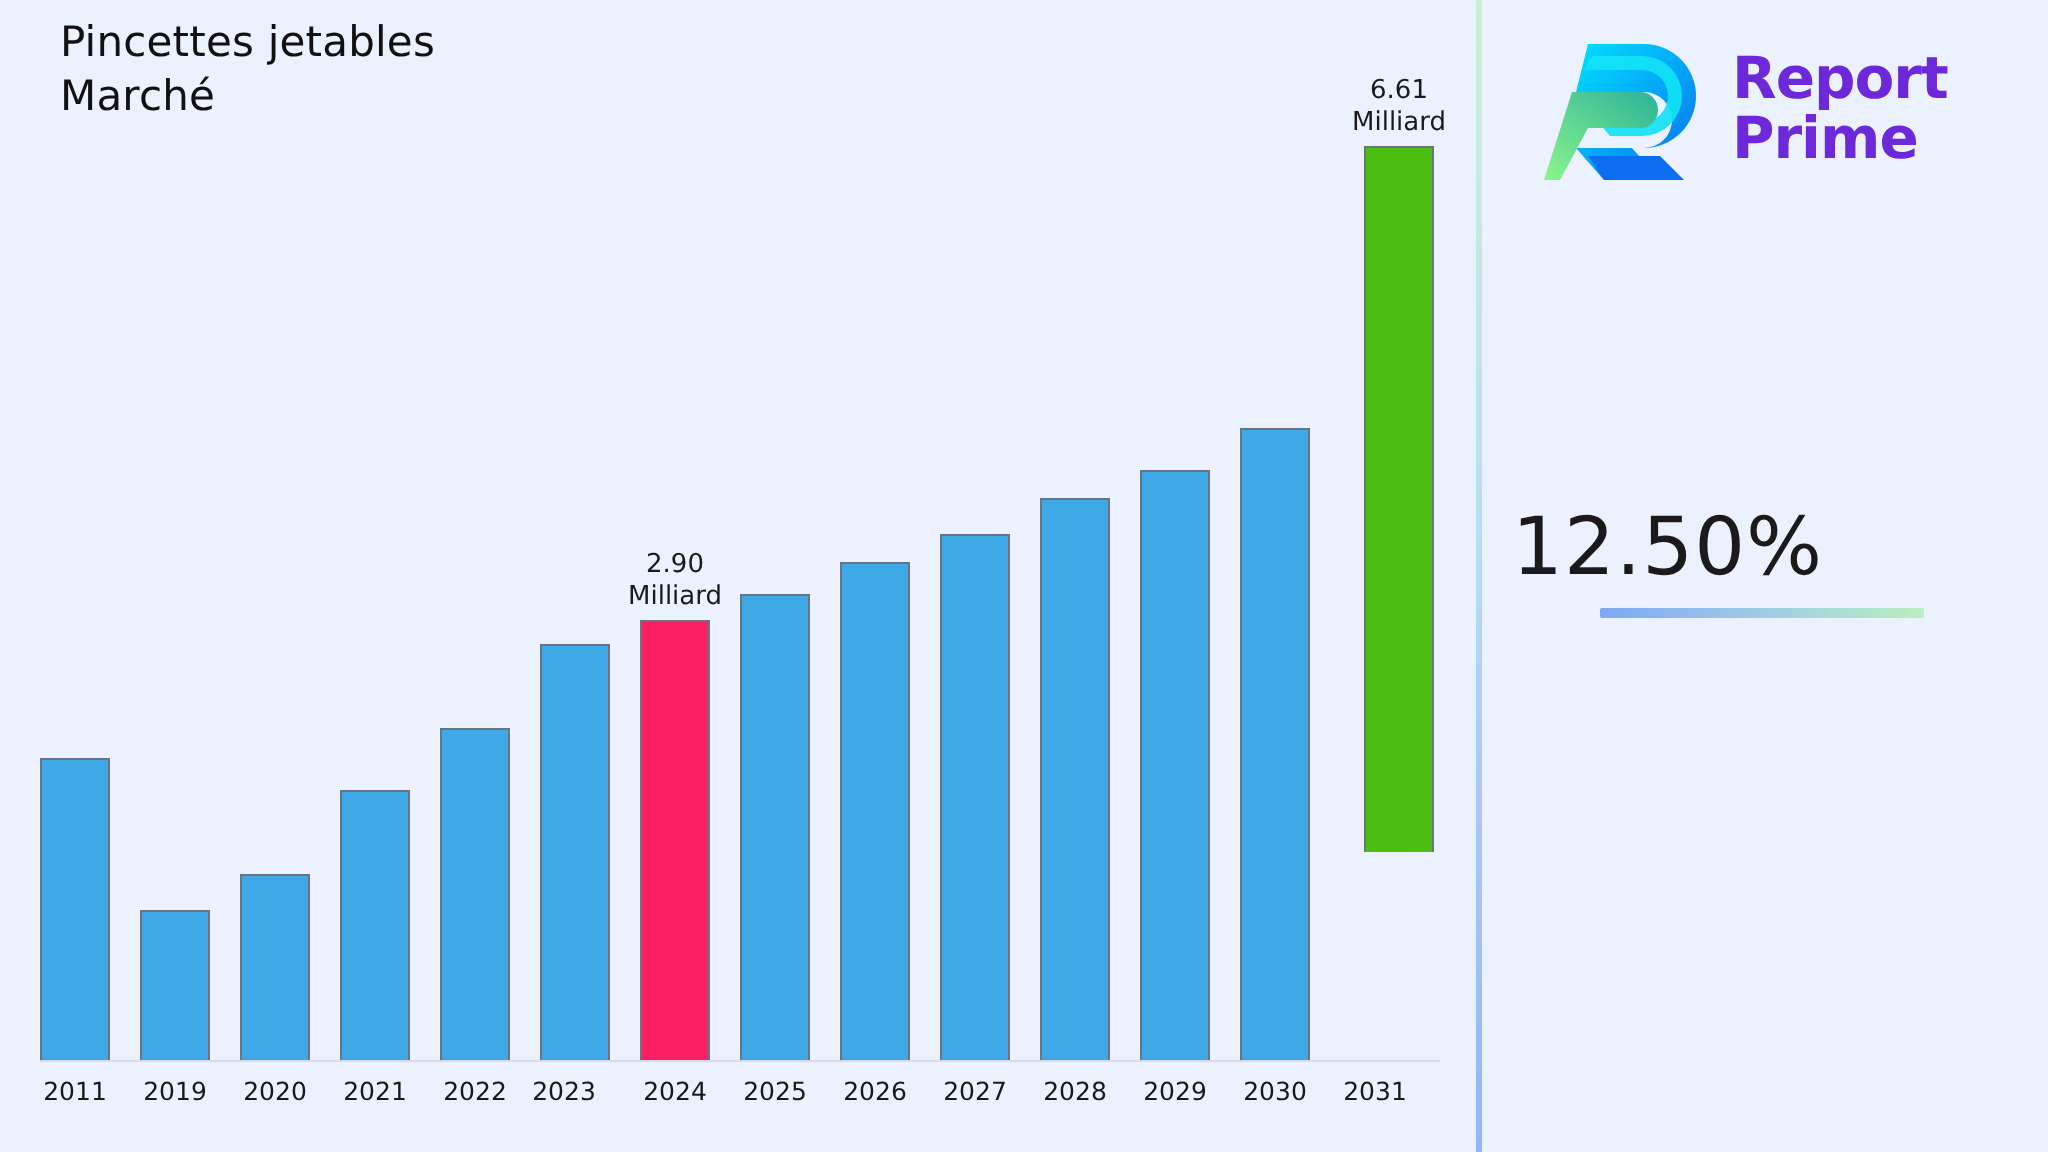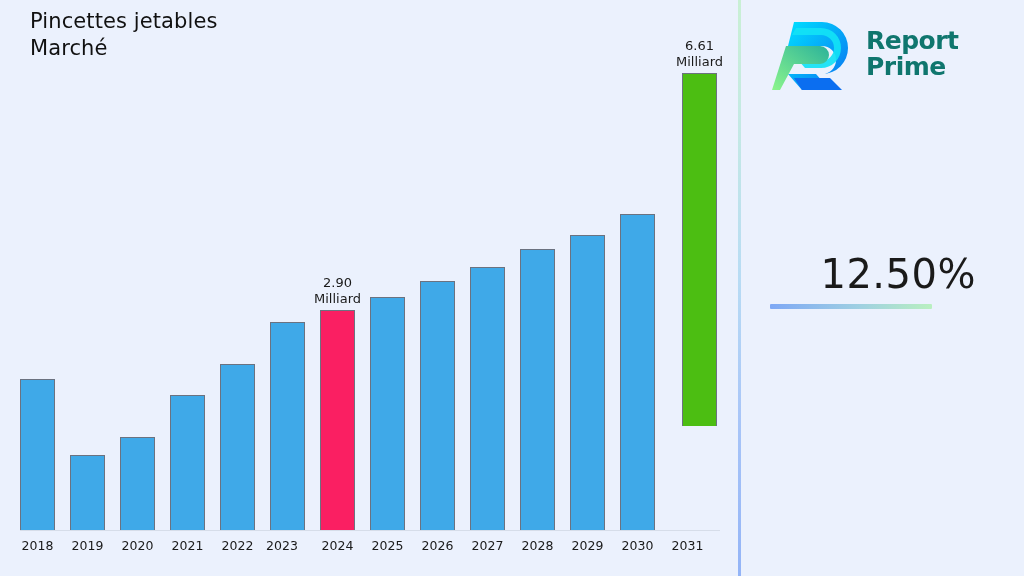--- a/index.html
+++ b/index.html
@@ -45,23 +45,23 @@
     left: 772px;
     top: 8px;
     width: 240px;
     height: 92px;
     display: flex;
     align-items: center;
     gap: 12px;
   }
   #logo-mark { width: 82px; height: 76px; flex: none; }
   #logo-wordmark {
-    font-size: 25px;
+    font-size: 29px;
     font-weight: bold;
-    color: #0f766e;
+    color: #6d28d9;
     line-height: 1.04;
     letter-spacing: -0.5px;
     white-space: pre-line;
   }
 
   
   #chart-area {
     position: absolute;
     left: 0px;
     top: 0px;
@@ -117,24 +117,24 @@
     top: 538px;
     width: 60px;
     text-align: center;
     font-size: 12.5px;
     color: #1a1a1a;
   }
 
   
   #cagr-block {
     position: absolute;
-    left: 726px;
+    left: 756px;
     top: 252px;
     width: 250px;
-    text-align: right;
+    text-align: left;
   }
   #cagr-value {
     font-size: 40px;
     color: #1a1a1a;
     font-weight: 400;
     line-height: 1.1;
     letter-spacing: 0.5px;
   }
   #cagr-rule {
     width: 162px;
@@ -153,21 +153,21 @@
 
 <div id="page-title">Pincettes jetables
 Marché</div>
 
 <div id="chart-area">
   <div id="plot"></div>
   <div id="axis-baseline"></div>
 <div class="bar-slot" style="left: 20px; top: 0px; height: 530px; position: absolute;">
       <div class="bar blue" title="2018: 1.7 Milliard" style="height: 151px;"></div>
     </div>
-    <div class="tick-label" style="left: 7.5px;">2018</div>
+    <div class="tick-label" style="left: 7.5px;">2011</div>
     <div class="bar-slot" style="left: 70px; top: 0px; height: 530px; position: absolute;">
       <div class="bar blue" title="2019: 1.11 Milliard" style="height: 75px;"></div>
     </div>
     <div class="tick-label" style="left: 57.5px;">2019</div>
     <div class="bar-slot" style="left: 120px; top: 0px; height: 530px; position: absolute;">
       <div class="bar blue" title="2020: 1.25 Milliard" style="height: 93px;"></div>
     </div>
     <div class="tick-label" style="left: 107.5px;">2020</div>
     <div class="bar-slot" style="left: 170px; top: 0px; height: 530px; position: absolute;">
       <div class="bar blue" title="2021: 1.57 Milliard" style="height: 135px;"></div>

